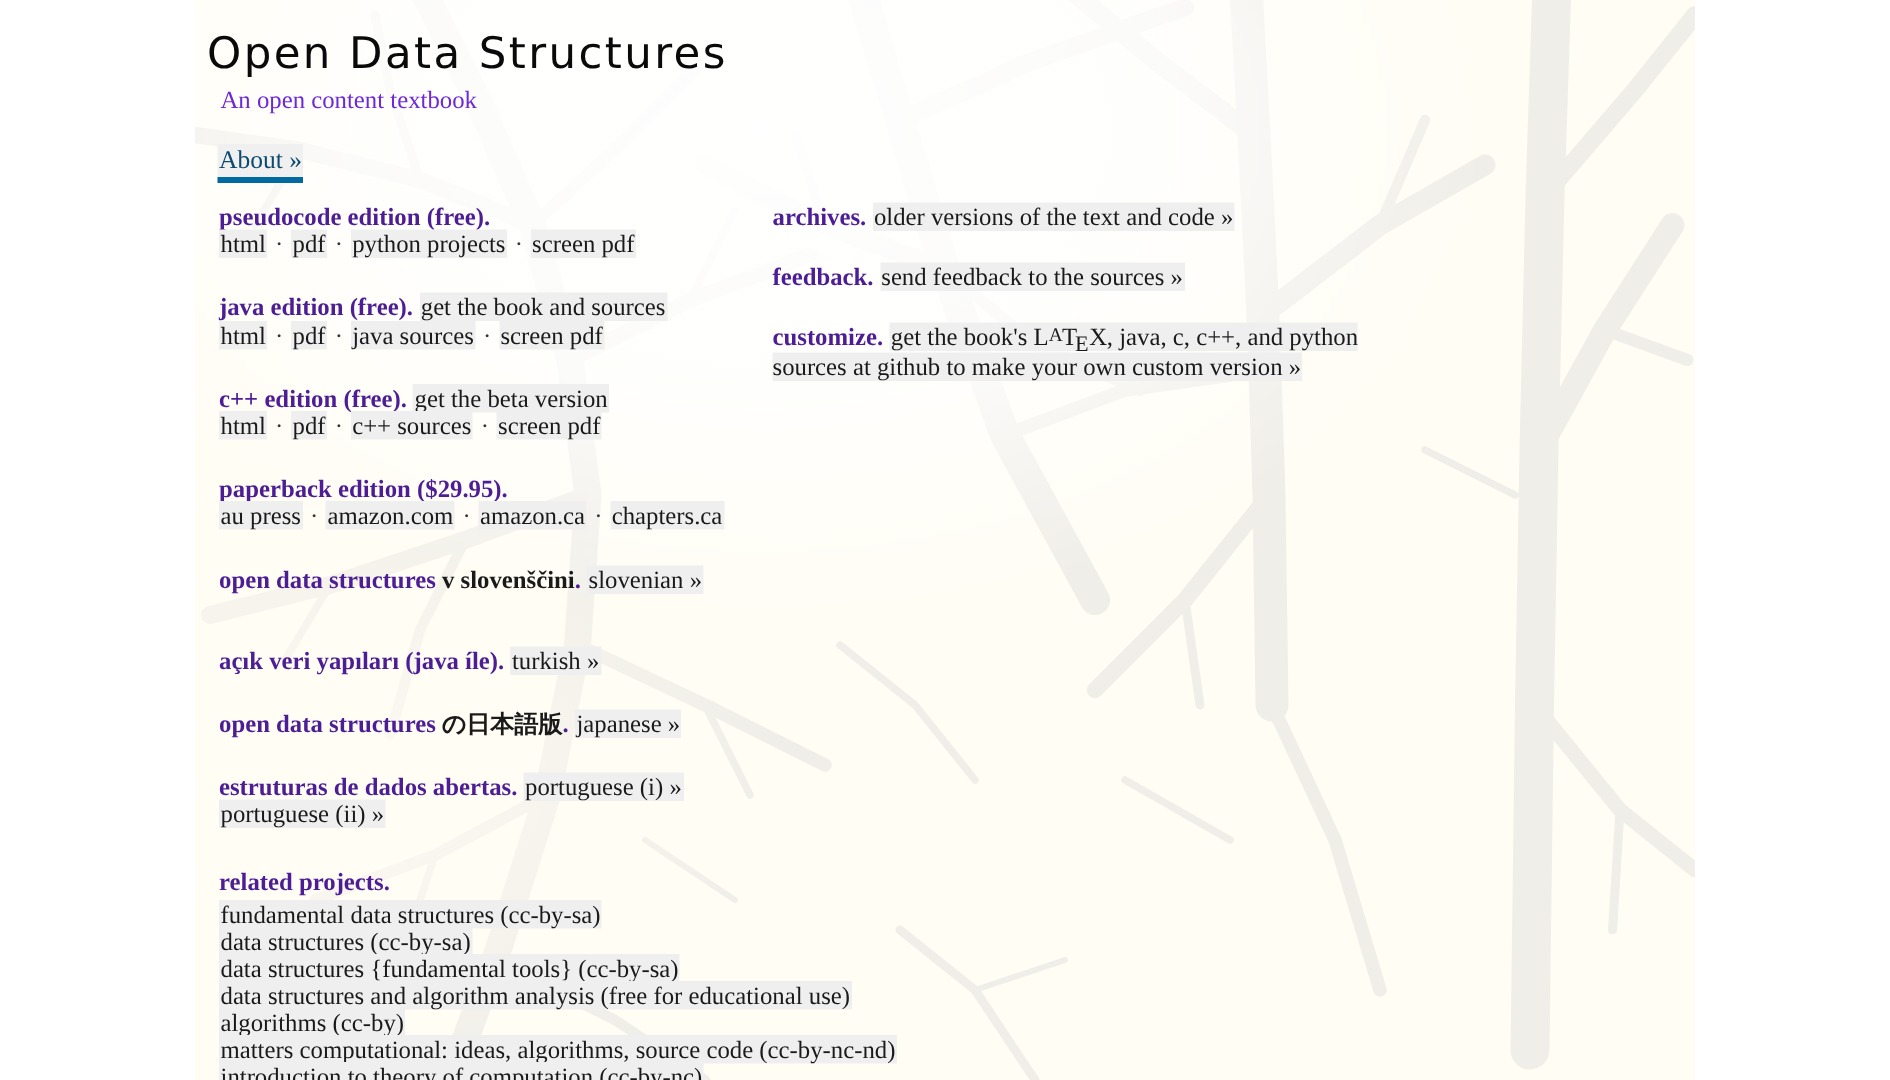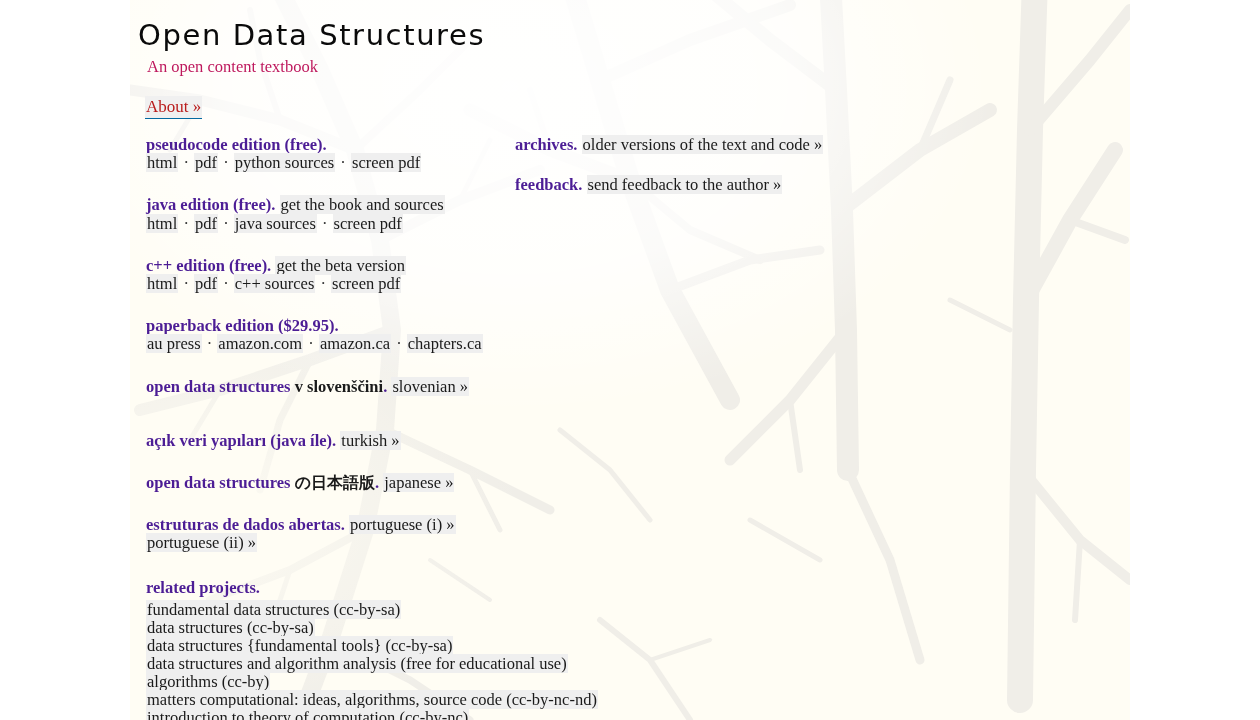--- a/index.html
+++ b/index.html
@@ -68,32 +68,32 @@
     font-weight: 400;
     letter-spacing: 1.6px;
     color: #0a0a0a;
     white-space: nowrap;
   }
   #site-subtitle {
     position: absolute;
     left: 147px;
     top: 57px;
     font-size: 16.5px;
-    color: #be185d;
+    color: #6d28d9;
     white-space: nowrap;
   }
 
   #about-link {
     position: absolute;
     left: 145px;
     top: 96px;
     font-size: 17px;
-    color: #b91c1c;
+    color: #0c4a6e;
     text-decoration: none;
-    border-bottom: 1px solid #0369a1;
+    border-bottom: 4px solid #0369a1;
     background: #f0f0f0;
     padding: 0 1px 1px 1px;
     line-height: 1.25;
   }
 
   
   .column {
     position: absolute;
     top: 136px;
   }
@@ -197,21 +197,21 @@
   <div id="text-layer">
 
     <div id="site-title">Open Data Structures</div>
     <div id="site-subtitle">An open content textbook</div>
     <a id="about-link" href="#">About »</a>
 
     <div id="col-left" class="column">
 
       <div class="block">
         <span class="hd">pseudocode edition (free).</span><br>
-        <a class="lnk" href="#">html</a><span class="sep"> · </span><a class="lnk" href="#">pdf</a><span class="sep"> · </span><a class="lnk" href="#">python sources</a><span class="sep"> · </span><a class="lnk" href="#">screen pdf</a>
+        <a class="lnk" href="#">html</a><span class="sep"> · </span><a class="lnk" href="#">pdf</a><span class="sep"> · </span><a class="lnk" href="#">python projects</a><span class="sep"> · </span><a class="lnk" href="#">screen pdf</a>
       </div>
 
       <div class="block">
         <span class="hd">java edition (free).</span>
         <a class="lnk" href="#">get the book and sources</a><br>
         <a class="lnk" href="#">html</a><span class="sep"> · </span><a class="lnk" href="#">pdf</a><span class="sep"> · </span><a class="lnk" href="#">java sources</a><span class="sep"> · </span><a class="lnk" href="#">screen pdf</a>
       </div>
 
       <div class="block">
         <span class="hd">c++ edition (free).</span>
@@ -261,20 +261,24 @@
 
     <div id="col-right" class="column">
 
       <div class="block">
         <span class="hd">archives.</span>
         <a class="lnk" href="#">older versions of the text and code »</a>
       </div>
 
       <div class="block" style="margin-top:22px;">
         <span class="hd">feedback.</span>
-        <a class="lnk" href="#">send feedback to the author »</a>
-      </div>
-
+        <a class="lnk" href="#">send feedback to the sources »</a>
+      </div>
+
+      <div class="block" style="margin-top:22px;">
+        <span class="hd">customize.</span>
+        <a class="lnk" href="#"><span>get the book's </span><span class="latex">L<span class="a">A</span>T<span class="e">E</span>X</span><span>, java, c, c++, and python sources at github to make your own custom version »</span></a>
+      </div>
 
     </div>
 
   </div>
 </div>
 
 </body></html>

